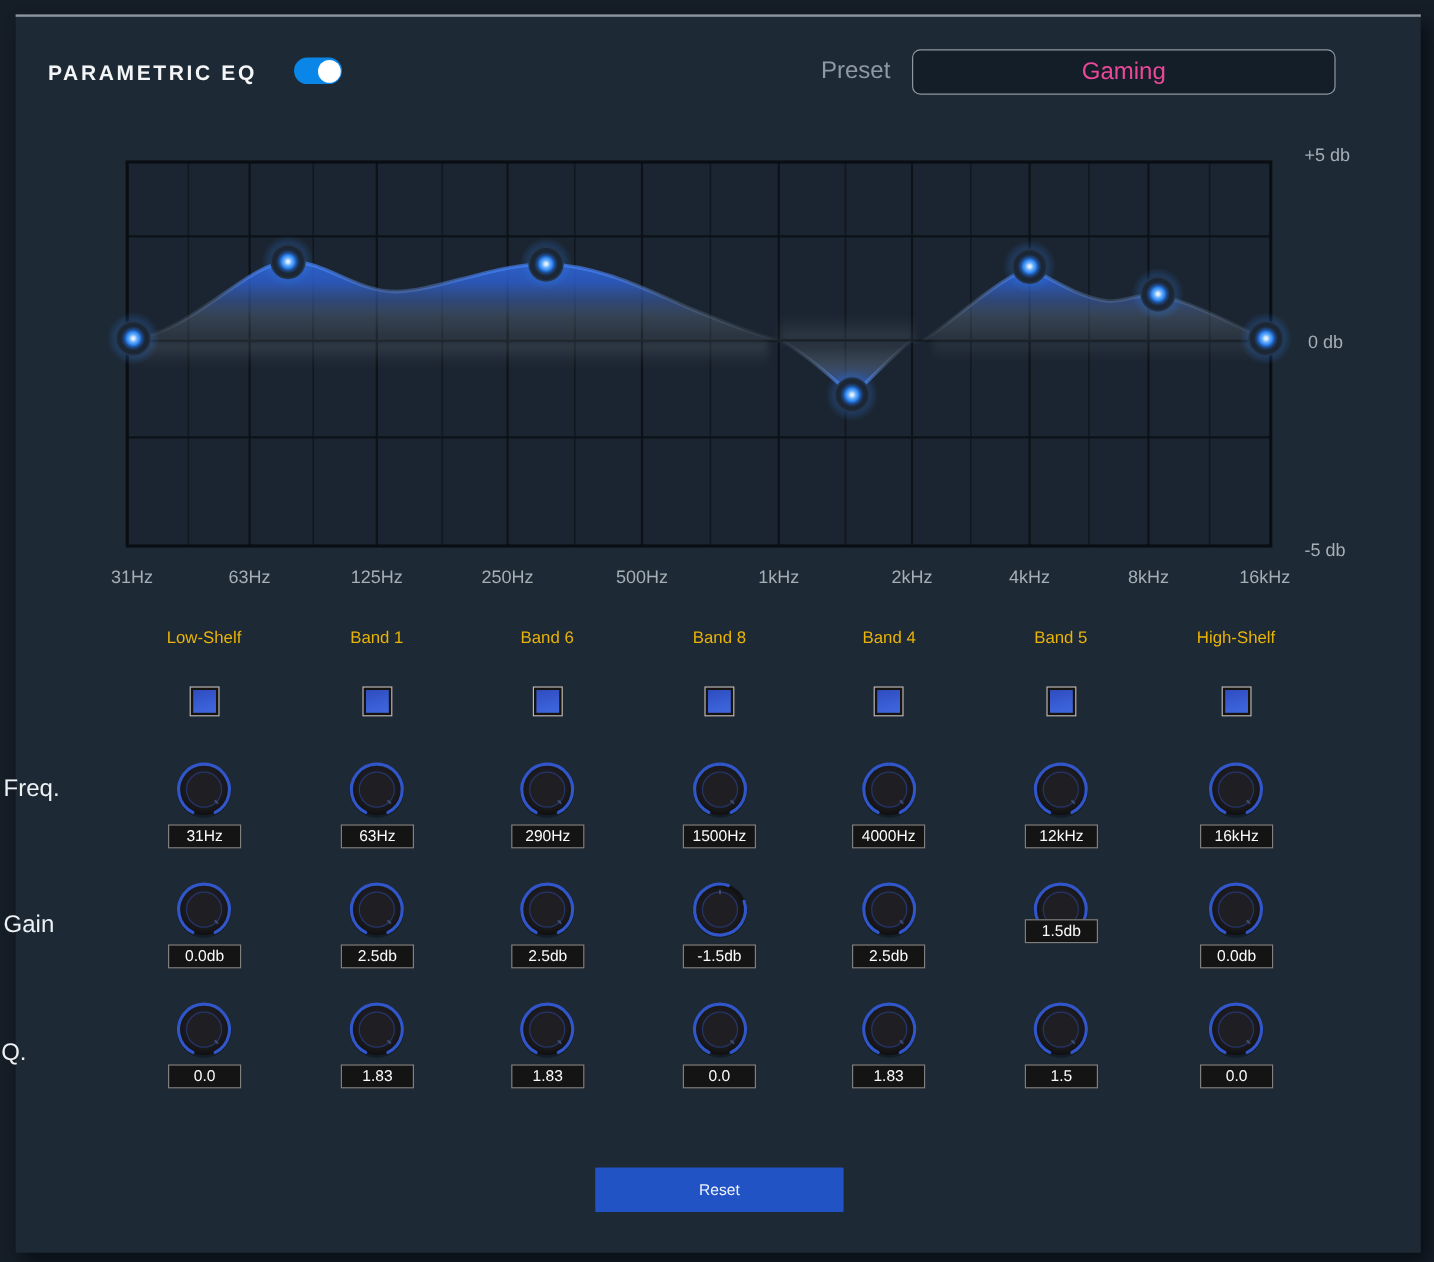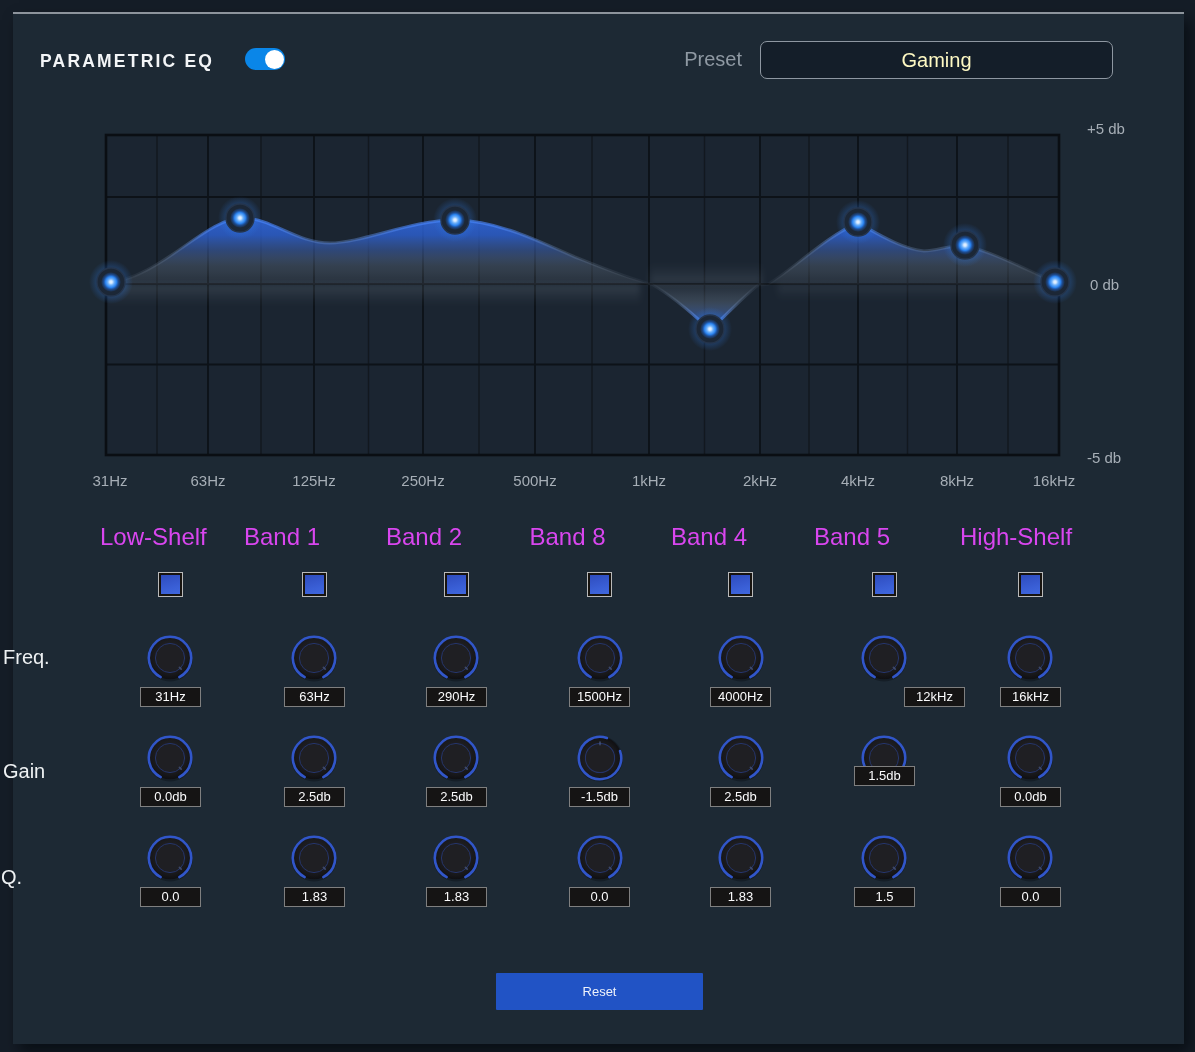--- a/index.html
+++ b/index.html
@@ -4,29 +4,29 @@
 html,body { width:1195px; height:1052px; background:#151d27; overflow:hidden;
   font-family:"Liberation Sans", sans-serif; }
 #panel { position:absolute; left:13px; top:12px; width:1171px; height:1032px;
   background:#1d2934; border-top:2px solid #8d949c;
   box-shadow:6px 8px 14px rgba(2,5,9,0.6); }
 .abs { position:absolute; }
 #title { position:absolute; left:40px; top:51px; font-size:17.5px; font-weight:bold; letter-spacing:2.2px;
   color:#f3f5f7; }
 #preset { position:absolute; left:602px; top:48px; width:140px; text-align:right; font-size:20px; color:#8f99a3; }
 #select { position:absolute; left:760px; top:41px; width:353px; height:38px; background:#141e29;
-  border:1px solid #8e97a1; border-radius:7px; color:#fef9c3; font-size:20px;
+  border:1px solid #8e97a1; border-radius:7px; color:#ec4899; font-size:20px;
   line-height:36px; text-align:center; }
 #toggle { position:absolute; left:245px; top:48px; width:40px; height:22px; border-radius:11px; background:#0a86e8; }
 #toggle .tk { position:absolute; left:19.5px; top:1.5px; width:19px; height:19px;
   border-radius:50%; background:#ffffff; }
 #graph { position:absolute; }
 .axl { font-size:15px; fill:#a6aeb6; font-family:"Liberation Sans",sans-serif; }
-.hdr { position:absolute; width:140px; margin-left:-70px; top:523px;
-  font-size:24px; color:#d946ef; }
+.hdr { position:absolute; width:140px; margin-left:-70px; text-align:center; top:523px;
+  font-size:14px; color:#eab308; }
 .cbx { position:absolute; width:25px; height:25px; border:1px solid #b9b9b9;
   background:#17130f; }
 .cbi { position:absolute; left:1.7px; top:1.7px; width:19.6px; height:19.6px;
   background:linear-gradient(165deg,#2e4cbe 0%,#3a5fd6 65%,#4067dd 100%); }
 .rowlab { position:absolute; width:120px; margin-left:-60px; text-align:left;
   font-size:20px; color:#eef1f3; }
 .knob { position:absolute; }
 .vbox { position:absolute; width:61px; height:20px; background:#151414;
   border:1px solid #7f7f7f; color:#fbfbfc; font-size:13px; line-height:18px;
   text-align:center; }
@@ -166,21 +166,21 @@
     <text x="760" y="486" text-anchor="middle" class="axl">2kHz</text>
     <text x="858" y="486" text-anchor="middle" class="axl">4kHz</text>
     <text x="957" y="486" text-anchor="middle" class="axl">8kHz</text>
     <text x="1054" y="486" text-anchor="middle" class="axl">16kHz</text>
     <text x="1087" y="134" class="axl">+5 db</text>
     <text x="1090" y="290" class="axl">0 db</text>
     <text x="1087" y="463" class="axl">-5 db</text>
   </svg>
 <div class="hdr" style="left:170px">Low-Shelf</div>
 <div class="hdr" style="left:314px">Band 1</div>
-<div class="hdr" style="left:456px">Band 2</div>
+<div class="hdr" style="left:456px">Band 6</div>
 <div class="hdr" style="left:599.5px">Band 8</div>
 <div class="hdr" style="left:741px">Band 4</div>
 <div class="hdr" style="left:884px">Band 5</div>
 <div class="hdr" style="left:1030px">High-Shelf</div>
 <div class="cbx" style="left:158px;top:572px">
     <div class="cbi"></div>
   </div>
 <div class="cbx" style="left:302px;top:572px">
     <div class="cbi"></div>
   </div>
@@ -254,21 +254,21 @@
 <div class="vbox" style="left:710px;top:687px">4000Hz</div>
 <svg class="knob" style="left:859px;top:633px" width="50" height="50" viewBox="0 0 50 50">
     <circle cx="25" cy="25.8" r="22.8" fill="rgba(9,13,19,0.38)"></circle>
     <g>
       <circle cx="25" cy="25" r="21.3" fill="url(#kb)"></circle>
       <path d="M 15.71 44.05 A 21.2 21.2 0 1 1 34.29 44.05" fill="none" stroke="#3156c9" stroke-width="2.6" stroke-linecap="round"></path>
       <circle cx="25" cy="25" r="14.6" fill="#1f1f23" stroke="#25356b" stroke-width="1"></circle>
       <line x1="34.48" y1="34.48" x2="36.17" y2="36.17" stroke="#4a5a84" stroke-width="1.8" stroke-linecap="round" opacity="0.7"></line>
     </g>
   </svg>
-<div class="vbox" style="left:904px;top:687px">12kHz</div>
+<div class="vbox" style="left:854px;top:687px">12kHz</div>
 <svg class="knob" style="left:1005px;top:633px" width="50" height="50" viewBox="0 0 50 50">
     <circle cx="25" cy="25.8" r="22.8" fill="rgba(9,13,19,0.38)"></circle>
     <g>
       <circle cx="25" cy="25" r="21.3" fill="url(#kb)"></circle>
       <path d="M 15.71 44.05 A 21.2 21.2 0 1 1 34.29 44.05" fill="none" stroke="#3156c9" stroke-width="2.6" stroke-linecap="round"></path>
       <circle cx="25" cy="25" r="14.6" fill="#1f1f23" stroke="#25356b" stroke-width="1"></circle>
       <line x1="34.48" y1="34.48" x2="36.17" y2="36.17" stroke="#4a5a84" stroke-width="1.8" stroke-linecap="round" opacity="0.7"></line>
     </g>
   </svg>
 <div class="vbox" style="left:1000px;top:687px">16kHz</div>

